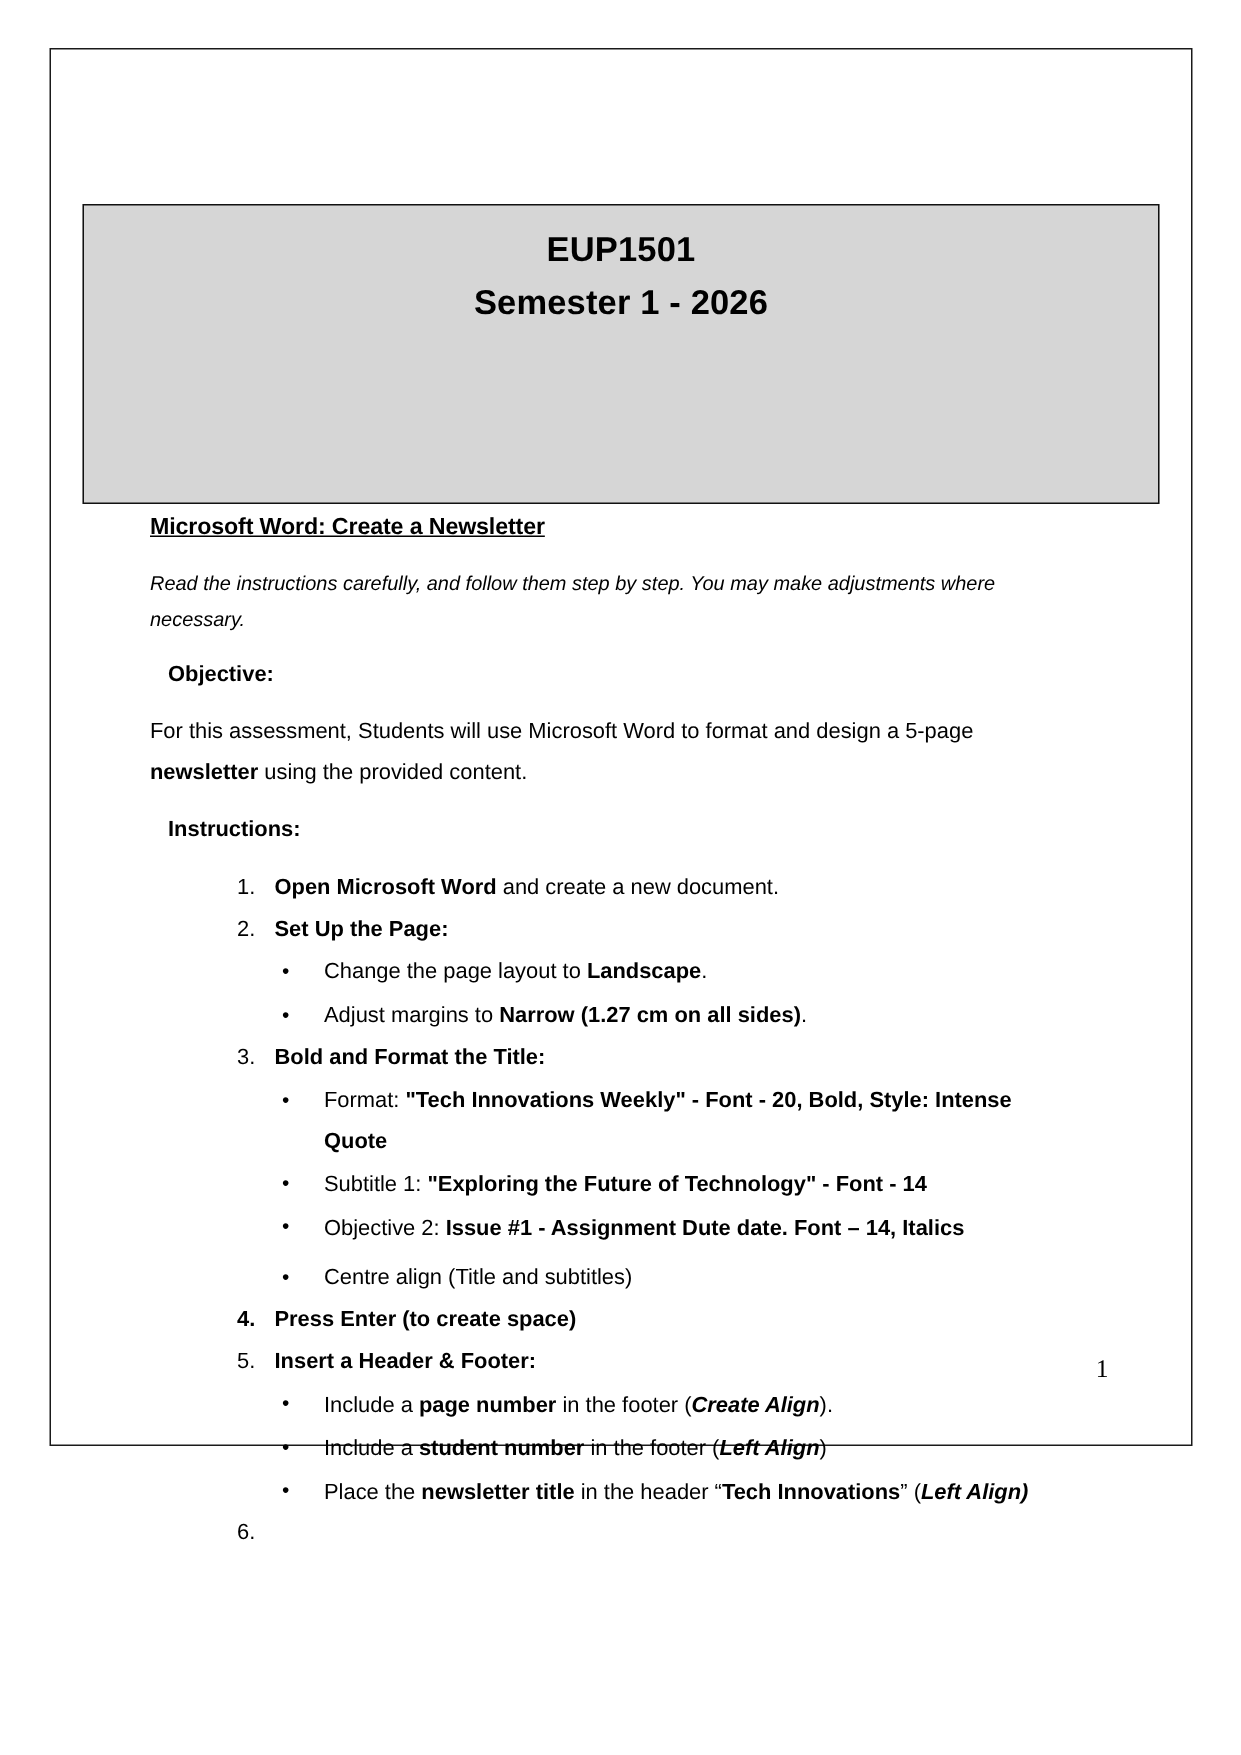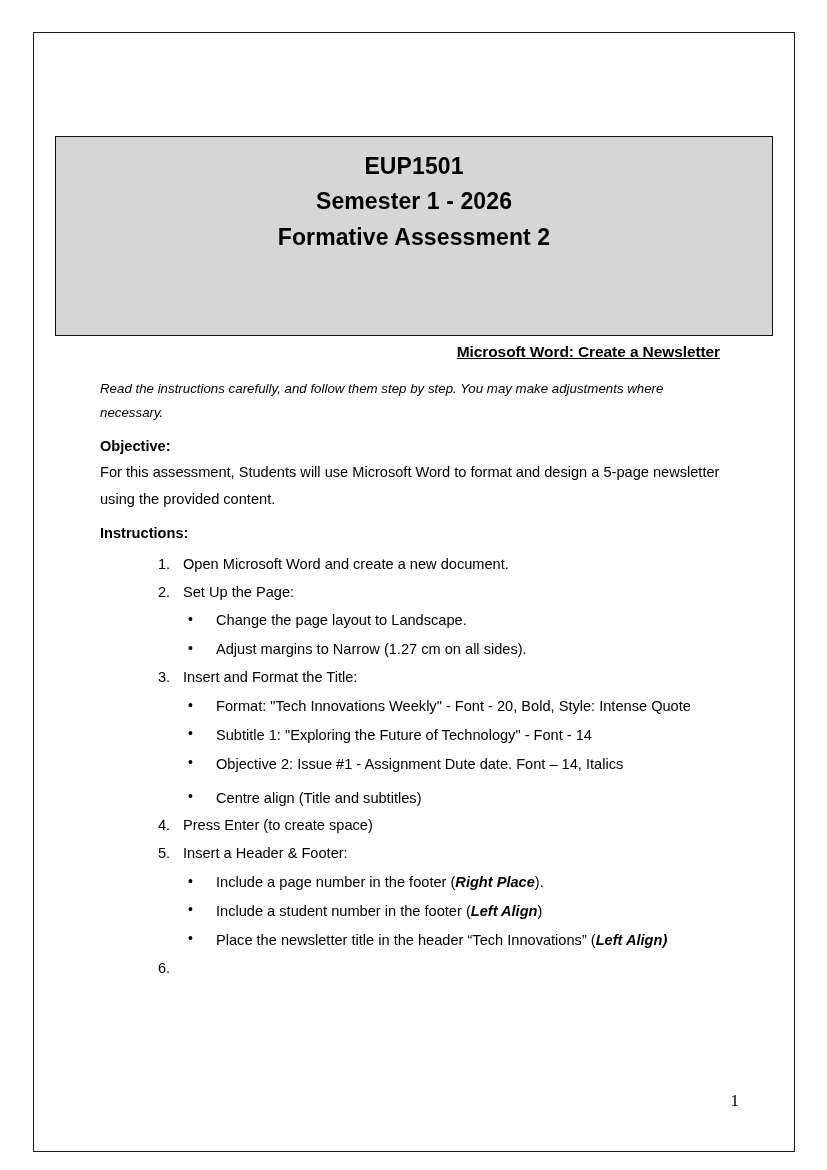--- a/index.html
+++ b/index.html
@@ -15,21 +15,21 @@
     color: #000000;
     -webkit-font-smoothing: antialiased;
   }
 
   
   .page-sheet {
     position: absolute;
     left: 33px;
     top: 32px;
     width: 762px;
-    height: 1120px;
+    height: 932px;
     box-sizing: border-box;
     border: 1.5px solid #1a1a1a;
     background: #ffffff;
   }
 
   .page-inner {
     position: absolute;
     left: 0;
     top: 0;
     right: 0;
@@ -58,40 +58,40 @@
 
   
   .content {
     position: absolute;
     left: 66px;
     top: 310px;
     width: 620px;
   }
 
   .doc-title {
-    text-align: right;
+    text-align: left;
     font-size: 15.5px;
     font-weight: bold;
     text-decoration: underline;
     margin: 0 0 16px 0;
     letter-spacing: -0.1px;
   }
 
   .intro {
     font-size: 13.3px;
     font-style: italic;
     line-height: 1.79;
     margin: 0 0 8px 0;
   }
 
   .section-head {
     font-size: 14.6px;
     font-weight: bold;
     line-height: 1.82;
-    margin: 0;
+    margin: 12px;
   }
 
   .para {
     font-size: 14.6px;
     line-height: 1.82;
     margin: 0 0 8px 0;
   }
 
   
   ol.steps {
@@ -135,21 +135,21 @@
     position: absolute;
     left: 5px;
     top: -0.5px;
     font-size: 14px;
     line-height: 1.84;
   }
   ul.subs > li.loose {
     margin-top: 7px;
   }
 
-  b, strong { font-weight: normal; }
+  b, strong { font-weight: bold; }
   .bi { font-weight: bold; font-style: italic; }
 
   
   .page-number {
     position: absolute;
     right: 55px;
     bottom: 42px;
     font-family: "Liberation Serif", serif;
     font-size: 17px;
     line-height: 1;
@@ -157,21 +157,20 @@
 </style>
 </head>
 <body>
 
 <div class="page-sheet">
   <div class="page-inner">
 
     <div class="title-box">
       <div class="line">EUP1501</div>
       <div class="line">Semester 1 - 2026</div>
-      <div class="line">Formative Assessment 2</div>
     </div>
 
     <div class="content">
 
       <div class="doc-title">Microsoft Word: Create a Newsletter</div>
 
       <p class="intro">Read the instructions carefully, and follow them step by step. You may make adjustments where necessary.</p>
 
       <p class="section-head">Objective:</p>
 
@@ -194,21 +193,21 @@
               <span class="dot">•</span><span>Change the page layout to </span><b>Landscape</b><span>.</span>
             </li>
             <li>
               <span class="dot">•</span><span>Adjust margins to </span><b>Narrow (1.27 cm on all sides)</b><span>.</span>
             </li>
           </ul>
         </li>
 
         <li>
           <span class="num">3.</span>
-          <span class="step-text"><b>Insert and Format the Title:</b></span>
+          <span class="step-text"><b>Bold and Format the Title:</b></span>
           <ul class="subs">
             <li>
               <span class="dot">•</span><span>Format: </span><b>"Tech Innovations Weekly" - Font - 20, Bold, Style: Intense Quote</b>
             </li>
             <li>
               <span class="dot">•</span><span>Subtitle 1: </span><b>"Exploring the Future of Technology" - Font - 14</b>
             </li>
             <li>
               <span class="dot">•</span><span>Objective 2:  </span><b>Issue #1 - Assignment Dute date. Font – 14, Italics</b>
             </li>
@@ -221,21 +220,21 @@
         <li>
           <span class="num"><b>4.</b></span>
           <span class="step-text"><b>Press Enter (to create space)</b></span>
         </li>
 
         <li>
           <span class="num">5.</span>
           <span class="step-text"><b>Insert a Header &amp; Footer:</b></span>
           <ul class="subs">
             <li>
-              <span class="dot">•</span><span>Include a </span><b>page number</b><span> in the footer (</span><span class="bi">Right Place</span><span>).</span>
+              <span class="dot">•</span><span>Include a </span><b>page number</b><span> in the footer (</span><span class="bi">Create Align</span><span>).</span>
             </li>
             <li>
               <span class="dot">•</span><span>Include a </span><b>student number</b><span> in the footer (</span><span class="bi">Left Align</span><span>)</span>
             </li>
             <li>
               <span class="dot">•</span><span>Place the </span><b>newsletter title</b><span> in the header “</span><b>Tech Innovations</b><span>” (</span><span class="bi">Left Align)</span>
             </li>
           </ul>
         </li>
 

